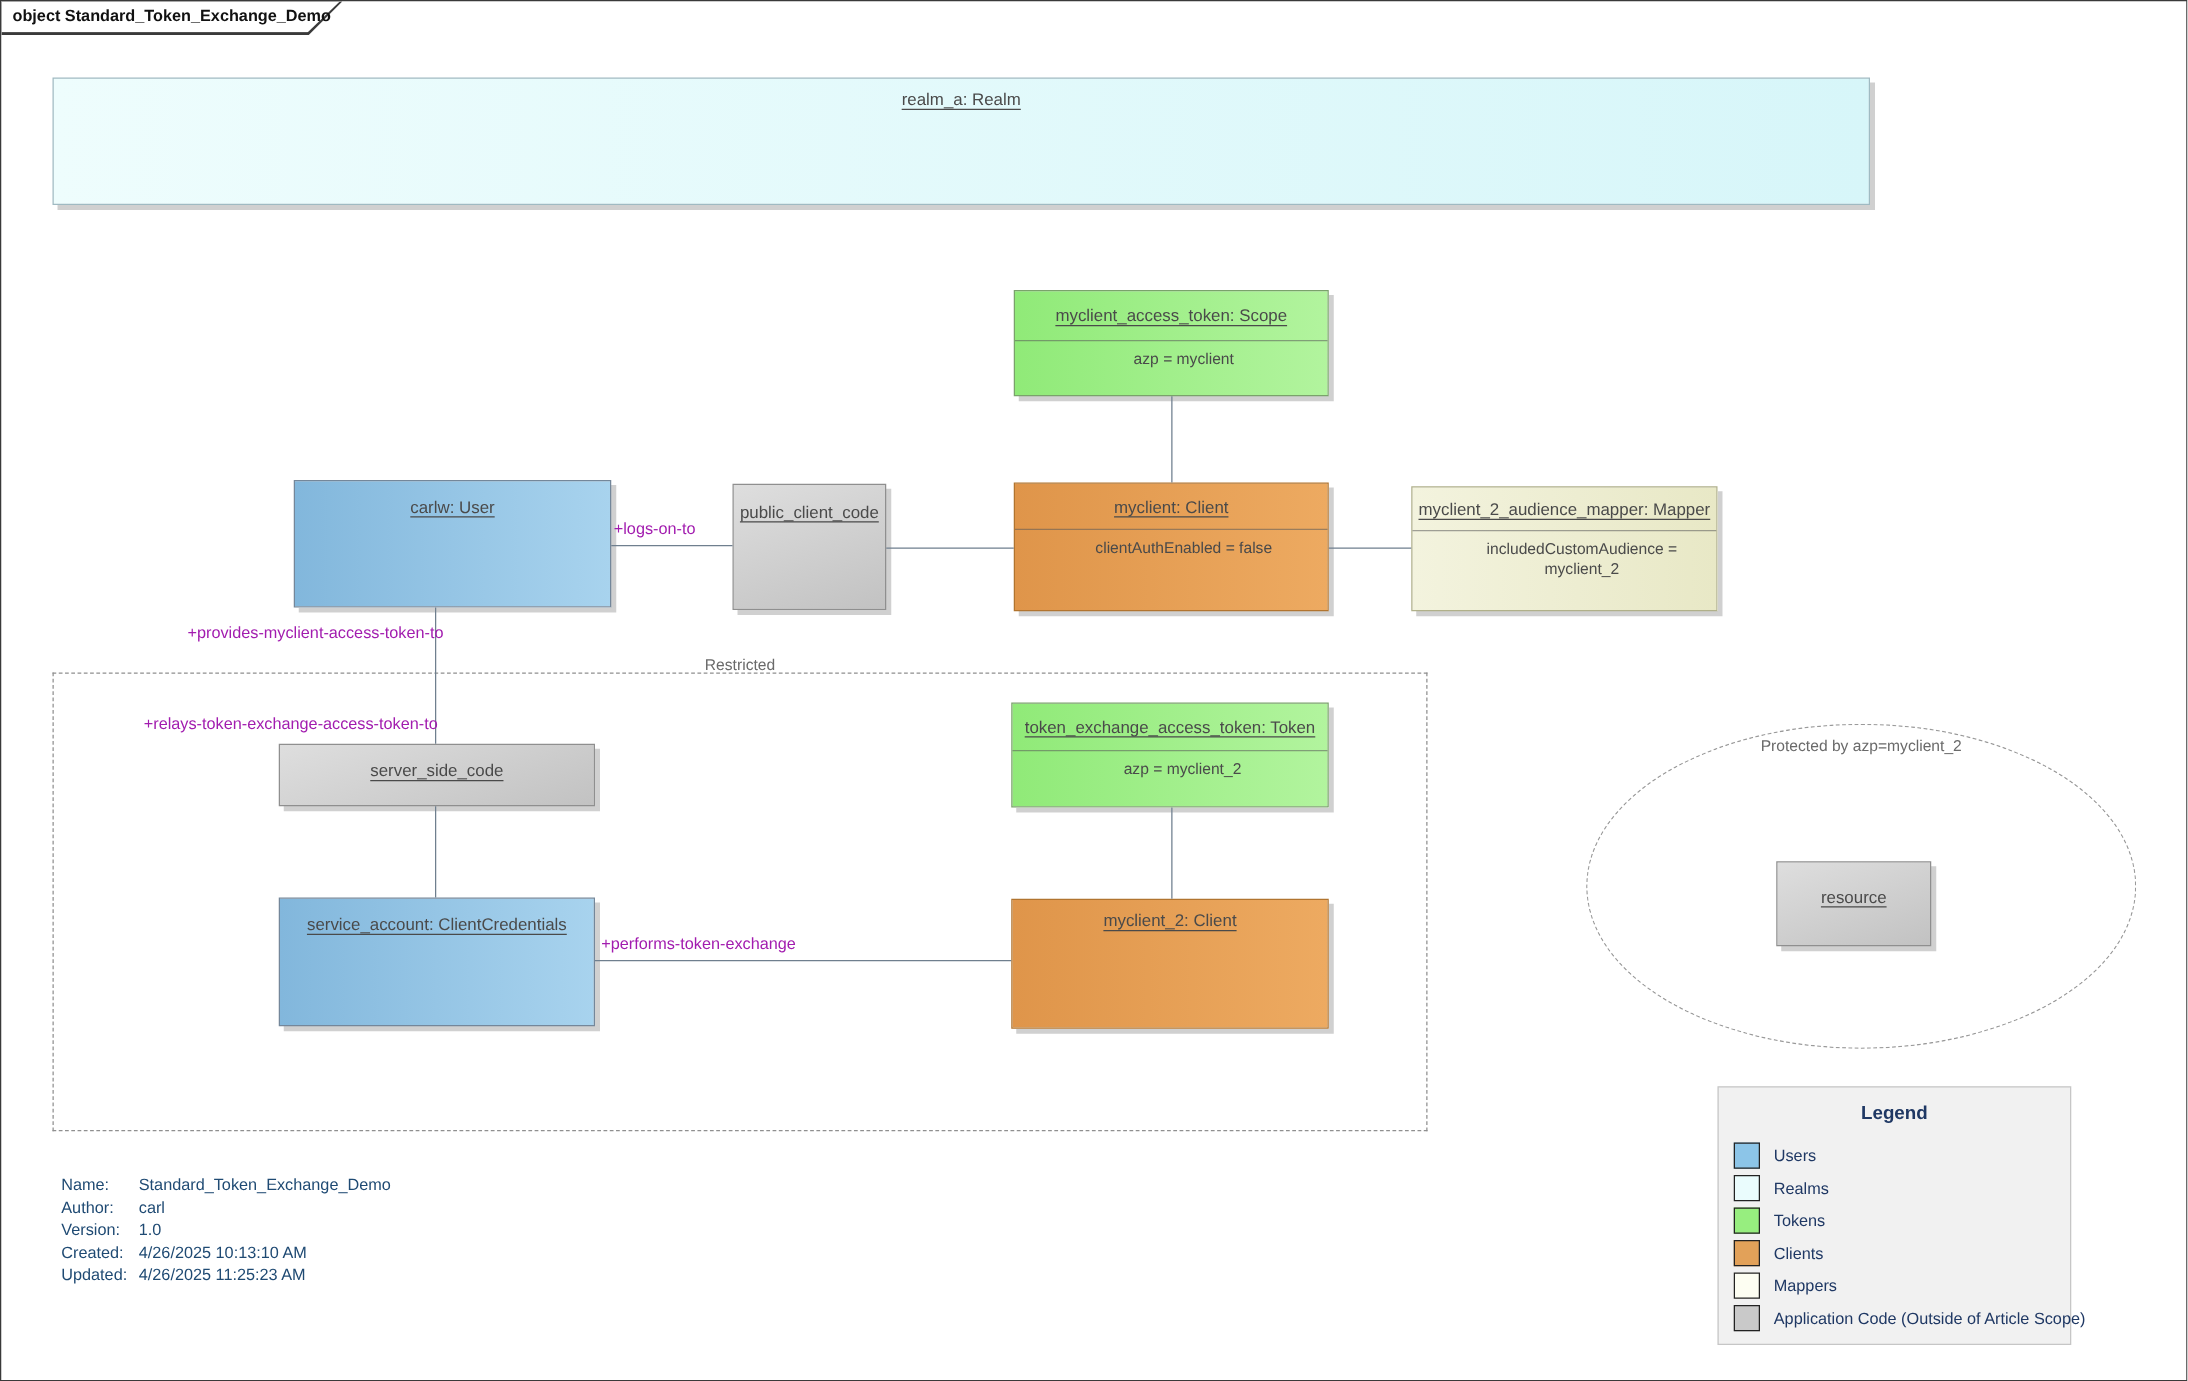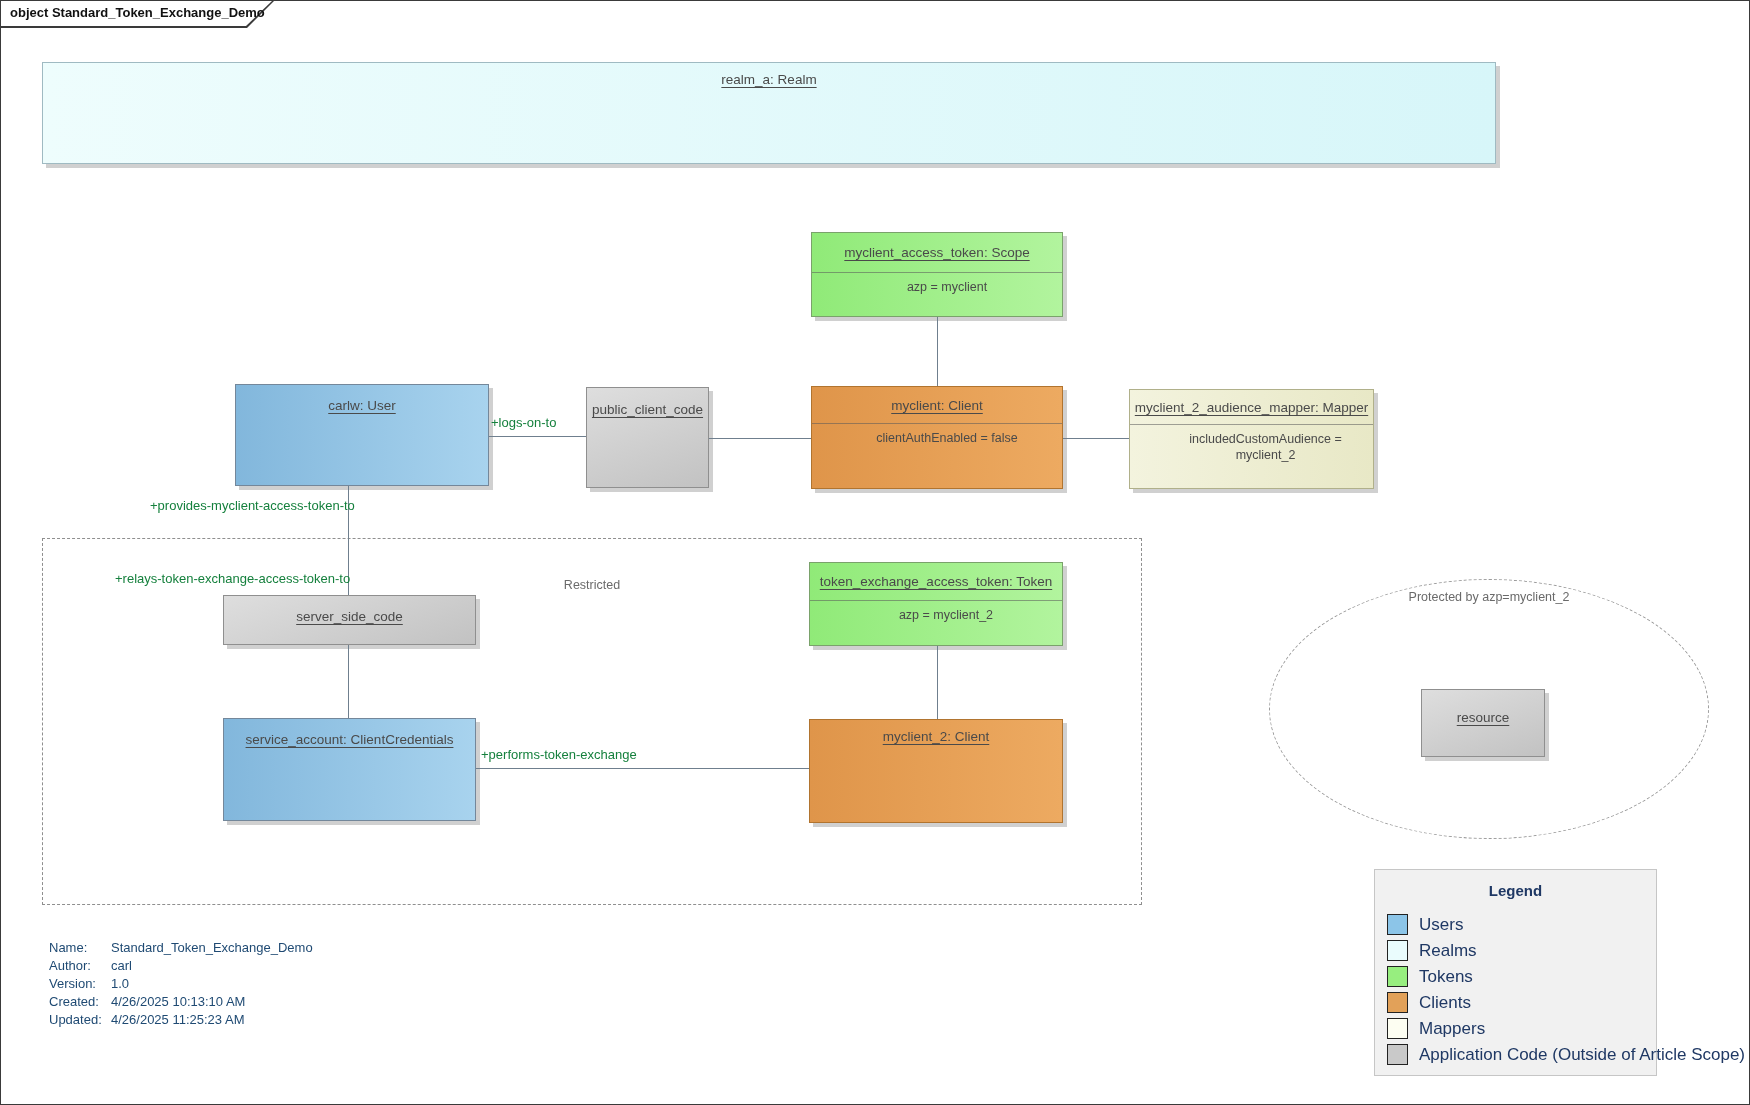--- a/index.html
+++ b/index.html
@@ -23,34 +23,34 @@
   .cyan   {background:linear-gradient(to right,#eefdfd 0%,#d7f6f9 100%);border:1px solid #9fbac2;}
   .blue   {background:linear-gradient(to right,#82b7dc 0%,#a8d3ee 100%);border:1px solid #74879a;}
   .green  {background:linear-gradient(to right,#90ea78 0%,#b2f49e 100%);border:1px solid #7aa26b;}
   .orange {background:linear-gradient(to right,#df954a 0%,#edaa61 100%);border:1px solid #b1742f;}
   .beige  {background:linear-gradient(to right,#f3f3de 0%,#e8e8c6 100%);border:1px solid #b0b08a;}
   .gray   {background:linear-gradient(160deg,#dedede 0%,#c2c2c2 100%);border:1px solid #8f8f8f;}
 
   
   .hline{position:absolute;height:0;border-top:1px solid #6f7f8e;}
   .vline{position:absolute;width:0;border-left:1px solid #6f7f8e;}
-  .edge-label{position:absolute;font-size:13px;color:#15803d;white-space:nowrap;}
+  .edge-label{position:absolute;font-size:13px;color:#a21caf;white-space:nowrap;}
 
   
   .dashed-rect{position:absolute;border:1px dashed #8f8f8f;box-sizing:border-box;}
   .dashed-ellipse{position:absolute;border:1px dashed #9a9a9a;border-radius:50%;box-sizing:border-box;}
   .boundary-label{position:absolute;font-size:12.5px;color:#6a6a6a;white-space:nowrap;text-align:center;}
 
   
   .legend{position:absolute;left:1373px;top:868px;width:283px;height:207px;background:#f1f1f1;
           border:1px solid #c6c6c6;box-sizing:border-box;}
   .legend-title{font-size:15px;font-weight:bold;color:#1f3864;text-align:center;margin-top:12px;}
   .legend-item{position:absolute;left:12px;height:21px;display:flex;align-items:center;}
   .legend-swatch{width:21px;height:21px;border:1px solid #222;box-sizing:border-box;flex:none;}
-  .legend-label{font-size:17px;color:#1f3864;margin-left:11px;white-space:nowrap;}
+  .legend-label{font-size:13px;color:#1f3864;margin-left:11px;white-space:nowrap;}
 
   
   .meta{position:absolute;left:48px;top:938px;font-size:13px;color:#1f4a73;line-height:18px;}
   .meta-row{display:flex;}
   .meta-label{width:62px;flex:none;}
   .meta-value{white-space:nowrap;}
 </style>
 </head>
 <body>
 
@@ -88,21 +88,21 @@
   </div>
 
   <div class="node beige" style="left:1128px;top:388px;width:245px;height:100px">
     <div class="ntitle" style="padding-top:10px;height:24px">myclient_2_audience_mapper: Mapper</div>
     <div class="attrs compartment-divider" style="padding-left:36px">
       <div>includedCustomAudience = myclient_2</div>
     </div>
   </div>
 
   <div class="dashed-rect" style="left:41px;top:537px;width:1100px;height:367px"></div>
-  <div class="boundary-label" style="left:41px;top:577px;width:1100px">Restricted</div>
+  <div class="boundary-label" style="left:41px;top:524px;width:1100px">Restricted</div>
 
   <div class="node gray" style="left:222px;top:594px;width:253px;height:50px">
     <div class="ntitle" style="padding-top:13px">server_side_code</div>
   </div>
 
   <div class="node green" style="left:808px;top:561px;width:254px;height:84px">
     <div class="ntitle" style="padding-top:11px;height:26px">token_exchange_access_token: Token</div>
     <div class="attrs compartment-divider">
       <div>azp = myclient_2</div>
     </div>

